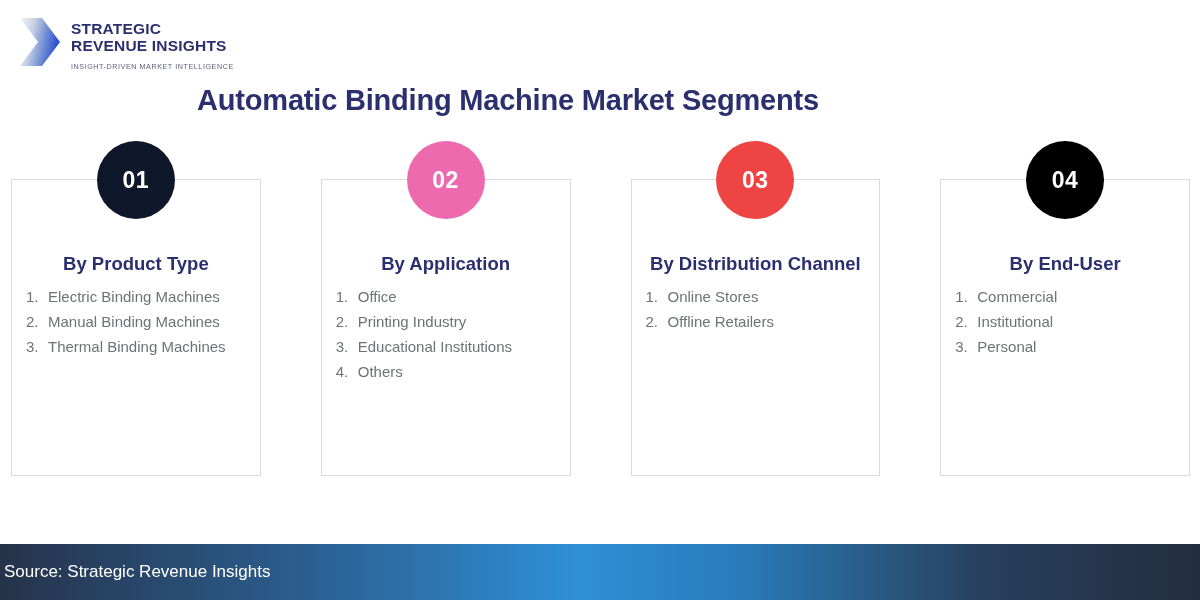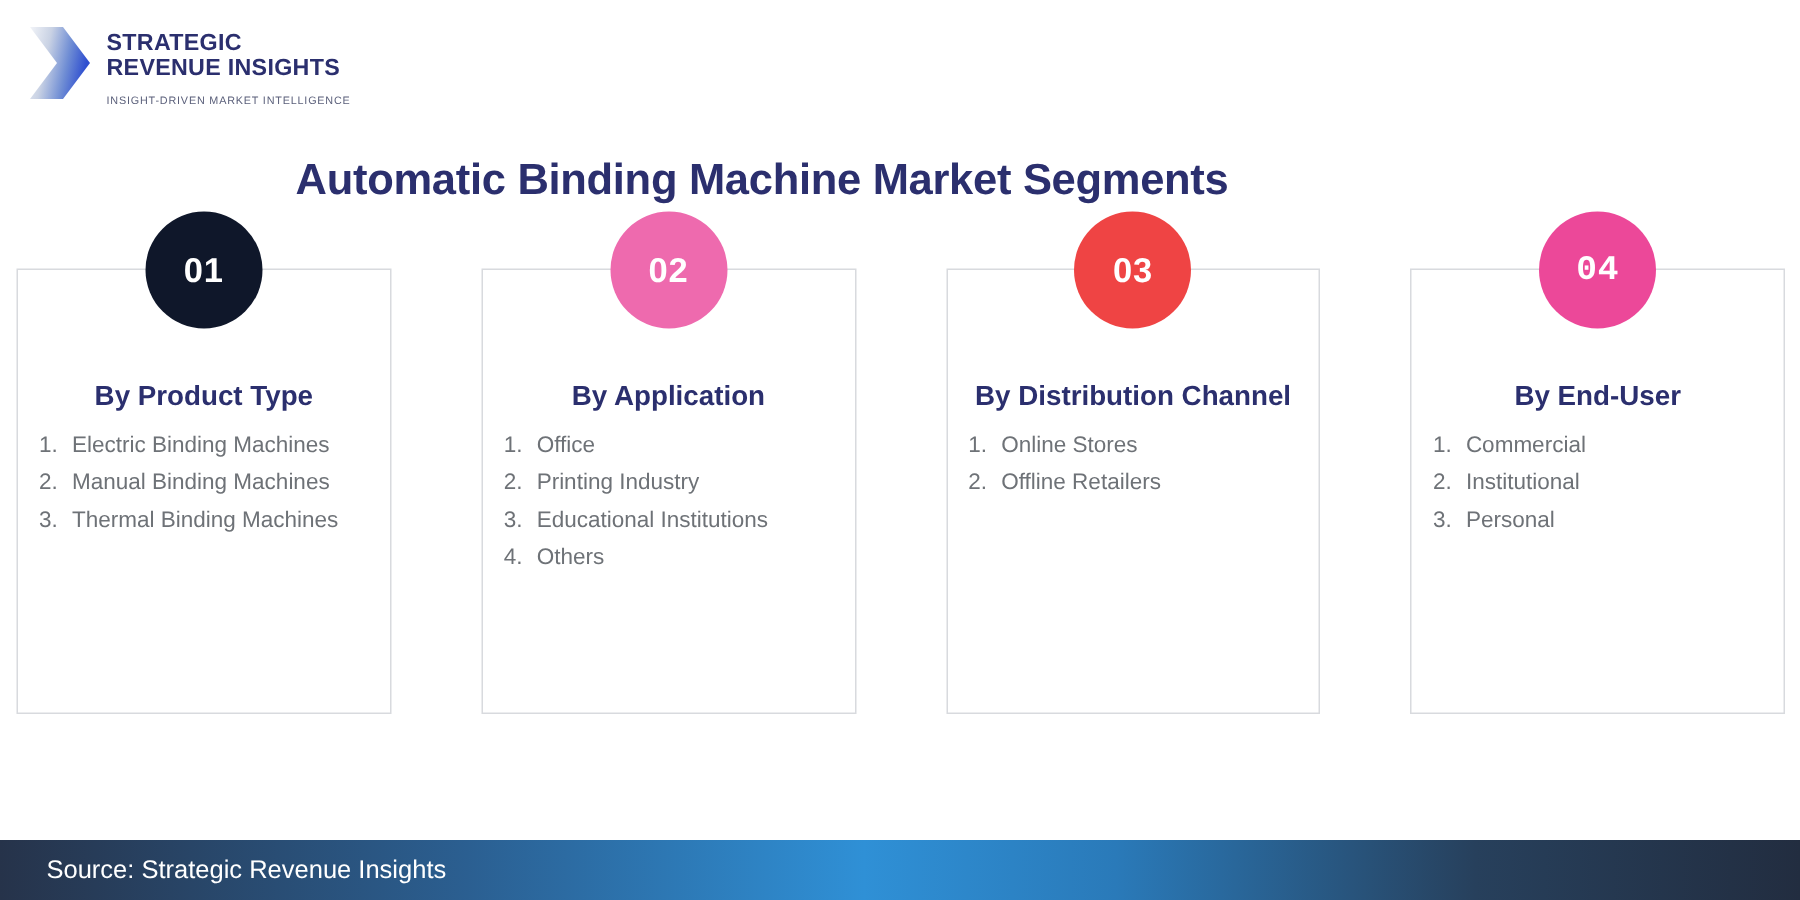--- a/index.html
+++ b/index.html
@@ -46,21 +46,21 @@
     font-size: 7.2px;
     letter-spacing: 0.55px;
     color: #5a5f7a;
     text-transform: uppercase;
     white-space: nowrap;
   }
 
   
   .page-title {
     position: absolute;
-    top: 104px;
+    top: 84px;
     left: 0;
     width: 1016px;
     text-align: center;
     font-size: 29px;
     font-weight: 700;
     color: #2b2f6e;
     letter-spacing: -0.2px;
   }
 
   
@@ -120,32 +120,32 @@
     left: 0;
     top: 0;
   }
 
   
   .footer {
     position: absolute;
     left: 0;
     bottom: 0;
     width: 1200px;
-    height: 40px;
+    height: 56px;
     background: linear-gradient(90deg,
                 #26334a 0%,
                 #2b5f91 26%,
                 #2f90d6 48%,
                 #2a7ab9 62%,
                 #27405c 82%,
                 #222d40 100%);
     display: flex;
     align-items: center;
     justify-content: space-between;
-    padding: 0 31px;
+    padding: 0 4px;
     color: #ffffff;
     font-size: 17px;
   }
 </style>
 </head>
 <body>
 
 <div class="logo-block">
   <svg class="logo-mark" viewBox="0 0 44 52">
     <defs>
@@ -191,21 +191,21 @@
     </div>
     <div class="card">
       <div class="badge" style="background: #ef4444;">03</div>
       <div class="card-title">By Distribution Channel</div>
       <ul class="card-list">
         <li><span class="num">1.</span><span>Online Stores</span></li>
         <li><span class="num">2.</span><span>Offline Retailers</span></li>
       </ul>
     </div>
     <div class="card">
-      <div class="badge" style="background: #ec4899; font-family: Liberation Mono, monospace;">04</div>
+      <div class="badge" style="background: #000000;">04</div>
       <div class="card-title">By End-User</div>
       <ul class="card-list">
         <li><span class="num">1.</span><span>Commercial</span></li>
         <li><span class="num">2.</span><span>Institutional</span></li>
         <li><span class="num">3.</span><span>Personal</span></li>
       </ul>
     </div>
   </div>
 
 <div class="footer">

